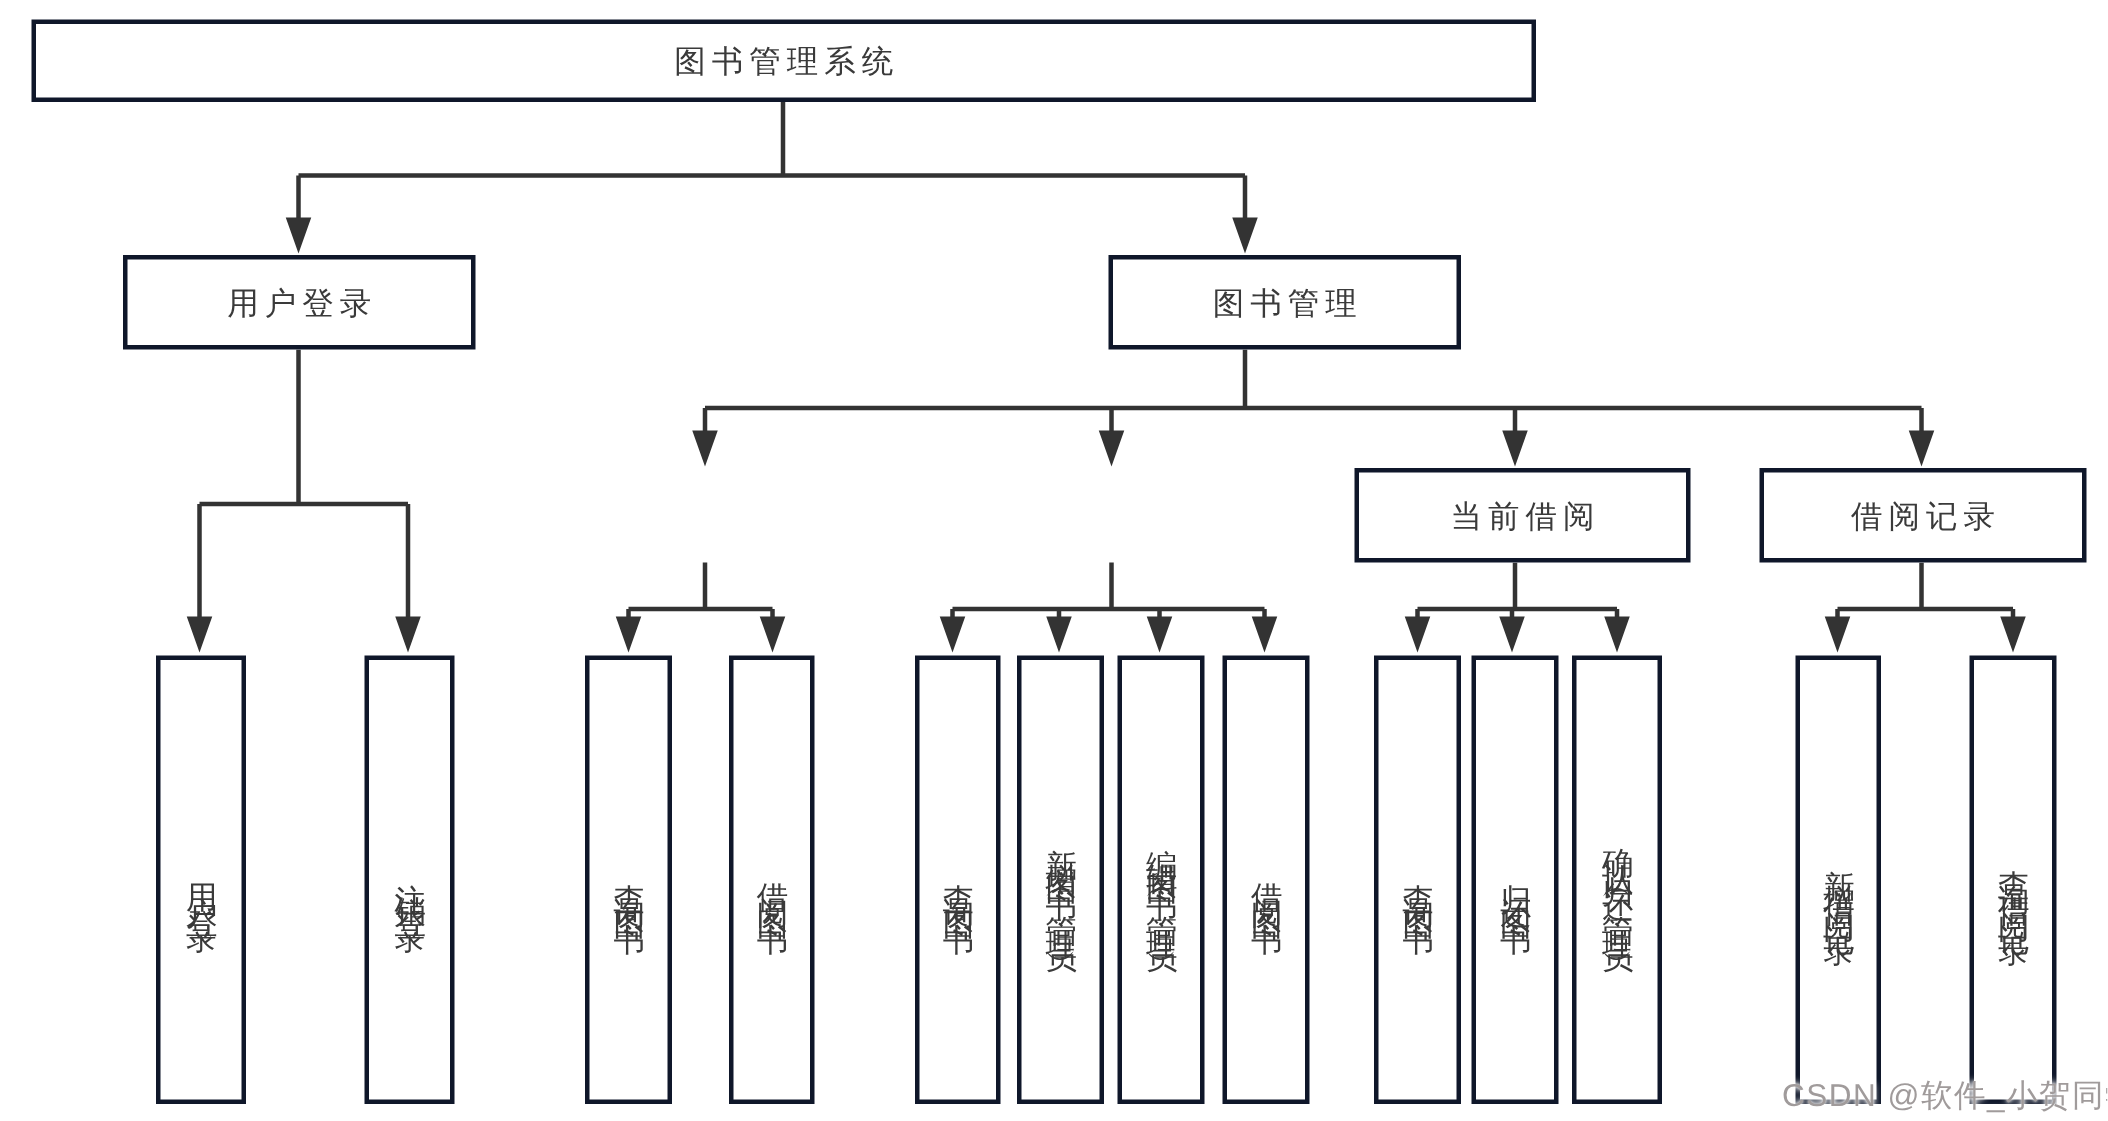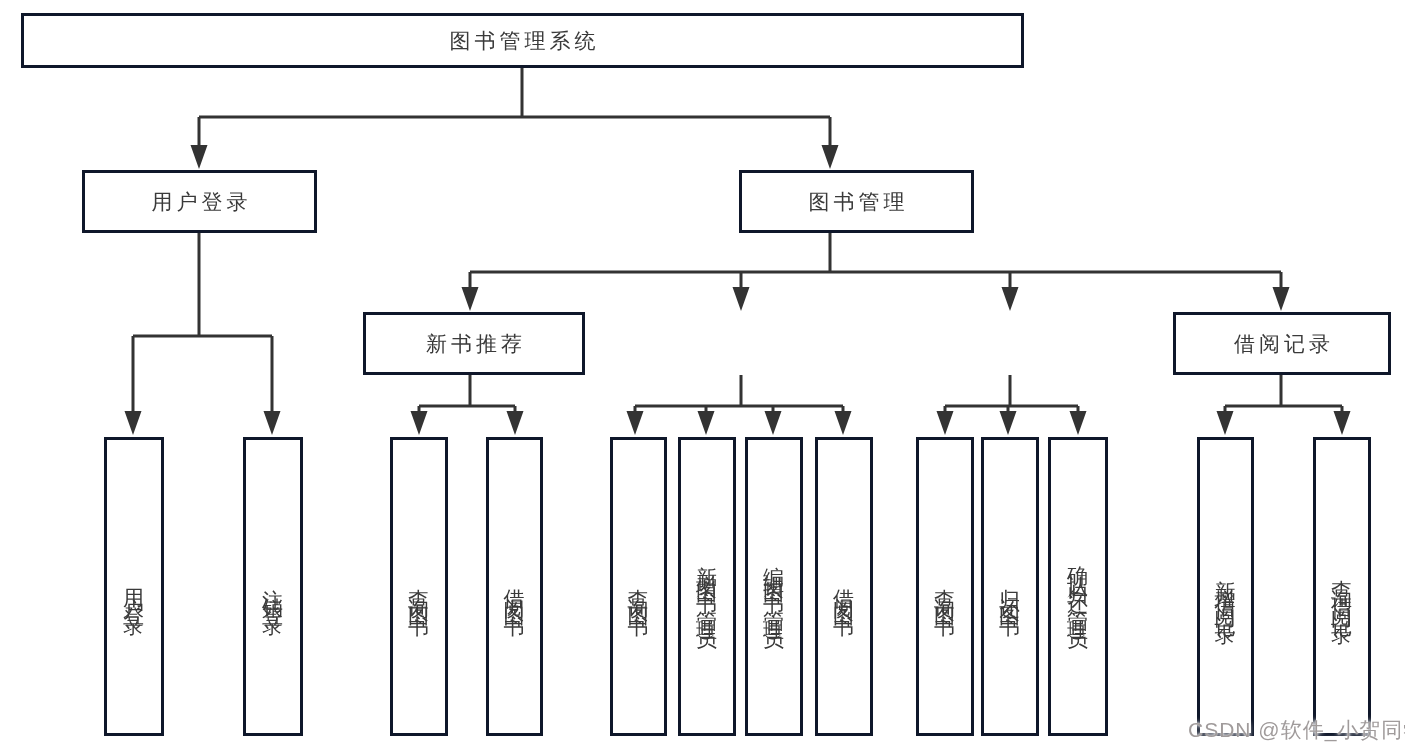--- a/index.html
+++ b/index.html
@@ -69,21 +69,21 @@
          M936.5 411 L953.5 411 L945 435 Z  M999.5 411 L1016.5 411 L1008 435 Z
          M1069.5 411 L1086.5 411 L1078 435 Z
          M1216.5 411 L1233.5 411 L1225 435 Z  M1333.5 411 L1350.5 411 L1342 435 Z" fill="#333333" stroke="none"></path>
   </svg>
 
   <div class="box" style="left:21px; top:13px; width:1003px; height:55px;">图书管理系统</div>
 
   <div class="box" style="left:82px; top:170px; width:235px; height:63px;">用户登录</div>
   <div class="box" style="left:720px; top:170px; width:235px; height:63px;margin-left:19px;">图书管理</div>
 
-  <div class="box" style="left:363px; top:312px; width:222px; height:63px;">新书推荐</div>
+  <div class="box" style="left:903px; top:312px; width:224px; height:63px;">当前借阅</div>
   <div class="box" style="left:1173px; top:312px; width:218px; height:63px;">借阅记录</div>
 
   <div class="box vbox" style="left:104px; top:437px; width:60px; height:299px;">用户登录</div>
   <div class="box vbox" style="left:243px; top:437px; width:60px; height:299px;">注销登录</div>
 
   <div class="box vbox" style="left:390px; top:437px; width:58px; height:299px;">查询图书</div>
   <div class="box vbox" style="left:486px; top:437px; width:57px; height:299px;">借阅图书</div>
 
   <div class="box vbox" style="left:610px; top:437px; width:57px; height:299px;">查询图书</div>
   <div class="box vbox" style="left:678px; top:437px; width:58px; height:299px;">新增图书（管理员）</div>

